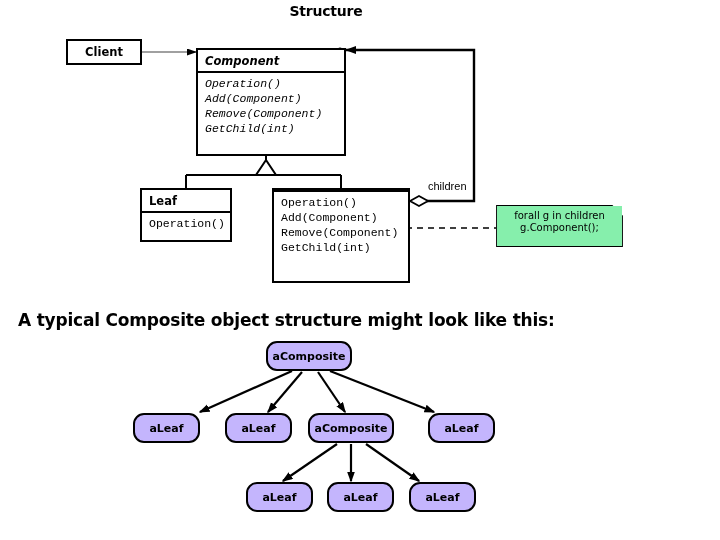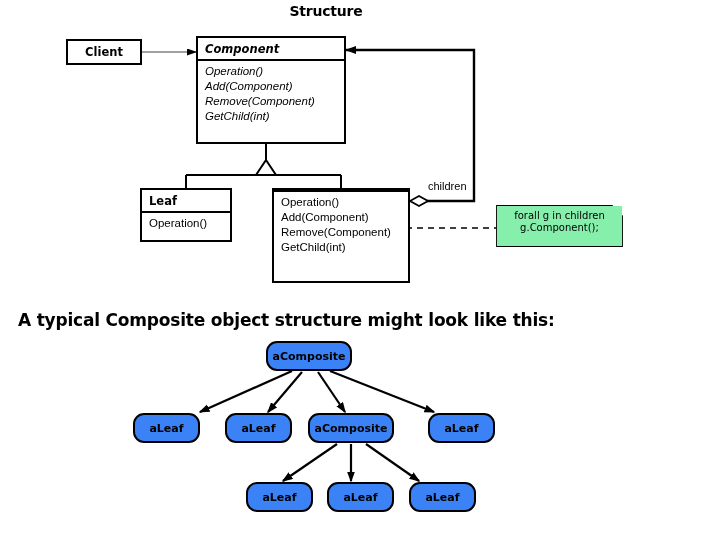--- a/index.html
+++ b/index.html
@@ -56,21 +56,21 @@
     font-size: 0;
     line-height: 0;
   }
   .uml-ops {
     padding: 3px 0 3px 7px;
   }
   .uml-op {
     font-size: 11.5px;
     line-height: 15px;
     white-space: nowrap;
-    font-family: Liberation Sans, sans-serif;
+    font-family: Liberation Mono, monospace;
   }
   .uml-op.italic { font-style: italic; }
 
   
   .plain-box {
     position: absolute;
     background: #ffffff;
     border: 2px solid #000000;
     box-sizing: border-box;
     display: flex;
@@ -113,21 +113,21 @@
     font-size: 17px;
     font-weight: bold;
     font-family: "DejaVu Sans", sans-serif;
     letter-spacing: -0.2px;
     white-space: nowrap;
   }
 
   
   .obj-node {
     position: absolute;
-    background: #3b82f6;
+    background: #c4b5fd;
     border: 2.5px solid #000000;
     border-radius: 11px;
     box-sizing: border-box;
     display: flex;
     align-items: center;
     justify-content: center;
     font-size: 11px;
     font-weight: bold;
     font-family: "DejaVu Sans", sans-serif;
     white-space: nowrap;
@@ -188,21 +188,21 @@
     
     <path d="M 497,206 L 612,206 L 622,216 L 622,246 L 497,246 Z" fill="#ffffff" stroke="#000000" stroke-width="1.8"></path>
     <path d="M 612,206 L 612,216 L 622,216" fill="none" stroke="#000000" stroke-width="1.6"></path>
     <path d="M 612,206 L 622,216 L 612,216 Z" fill="#888888" stroke="none"></path>
   </svg>
 
   <div class="plain-box" id="client-box" style="left:66px; top:39px; width:76px; height:26px;">
     <span>Client</span>
   </div>
 
-  <div class="uml-box" id="component-box" style="left:196px; top:36px; width:150px; height:108px;">
+  <div class="uml-box" id="component-box" style="left:196px; top:48px; width:150px; height:108px;">
     <div class="uml-title italic">Component</div>
     <div class="uml-divider"></div>
     <div class="uml-ops">
       <div class="uml-op italic">Operation()</div>
       <div class="uml-op italic">Add(Component)</div>
       <div class="uml-op italic">Remove(Component)</div>
       <div class="uml-op italic">GetChild(int)</div>
     </div>
   </div>
 

